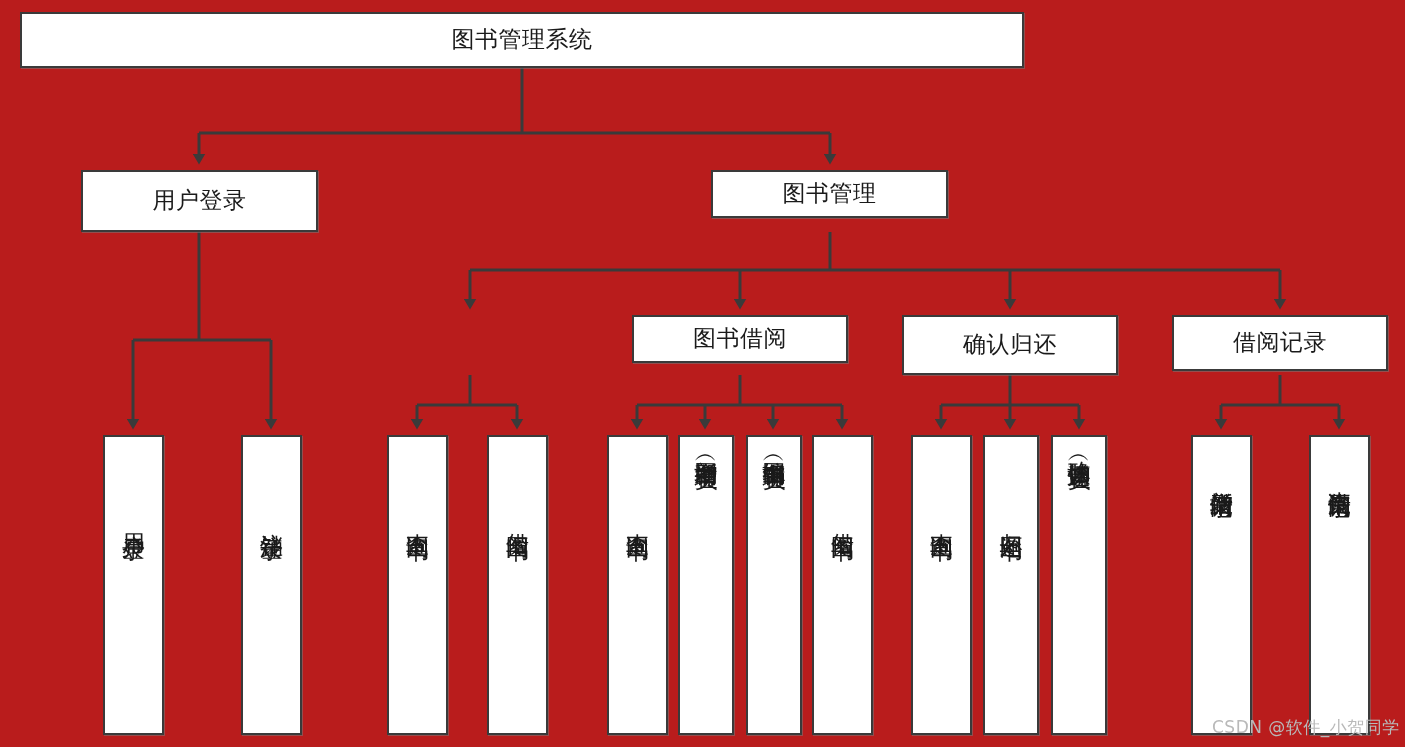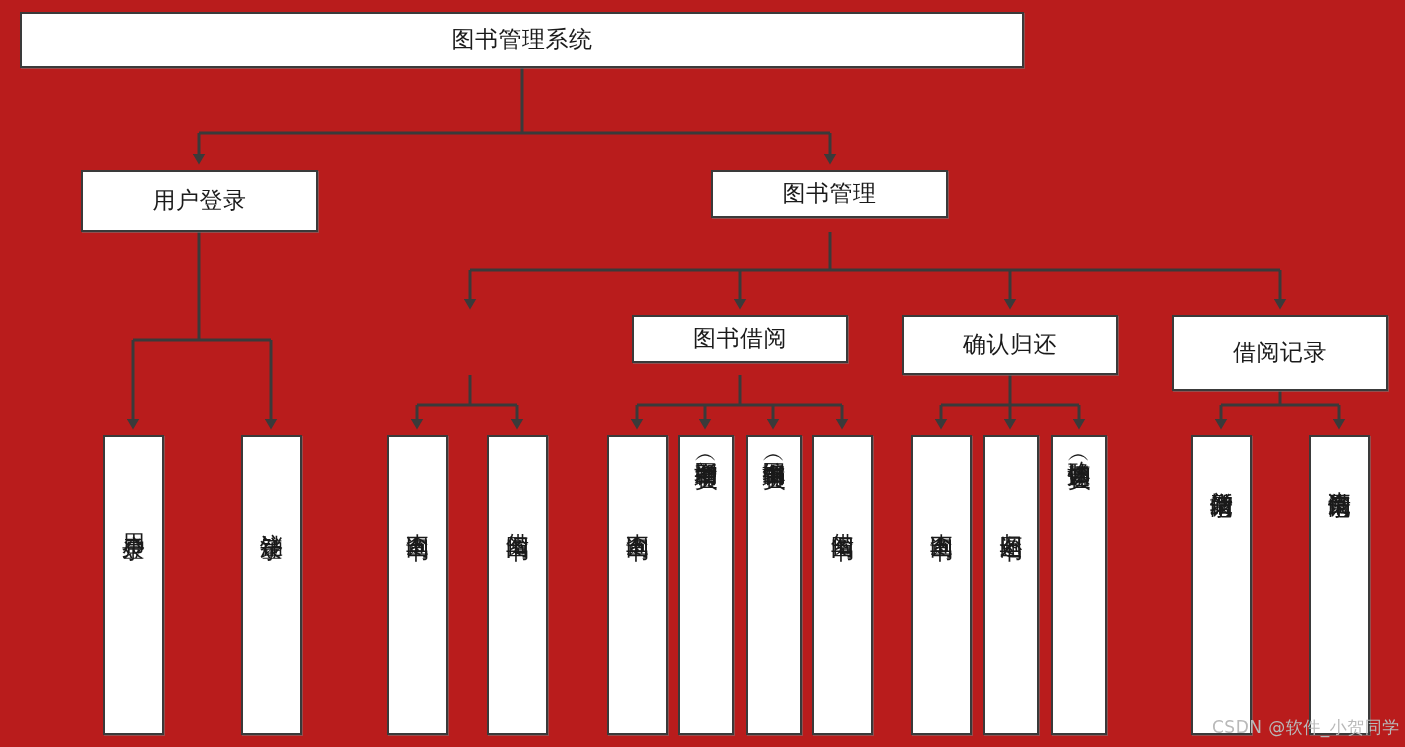--- a/index.html
+++ b/index.html
@@ -137,21 +137,21 @@
   <div class="node h" style="left:711px; top:170px; width:237px; height:48px;">
     <span class="lbl">图书管理</span>
   </div>
 
   <div class="node h" style="left:632px; top:315px; width:216px; height:48px;">
     <span class="lbl">图书借阅</span>
   </div>
   <div class="node h" style="left:902px; top:315px; width:216px; height:60px;">
     <span class="lbl">确认归还</span>
   </div>
-  <div class="node h" style="left:1172px; top:315px; width:216px; height:76px;">
+  <div class="node h" style="left:1172px; top:315px; width:216px; height:56px;">
     <span class="lbl">借阅记录</span>
   </div>
 
   <div class="node v" style="left:103px; top:435px; width:61px; height:300px; padding-top:78px;">
     <span class="lbl">用户登录</span>
   </div>
   <div class="node v" style="left:241px; top:435px; width:61px; height:300px; padding-top:78px;">
     <span class="lbl">注销登录</span>
   </div>
 

